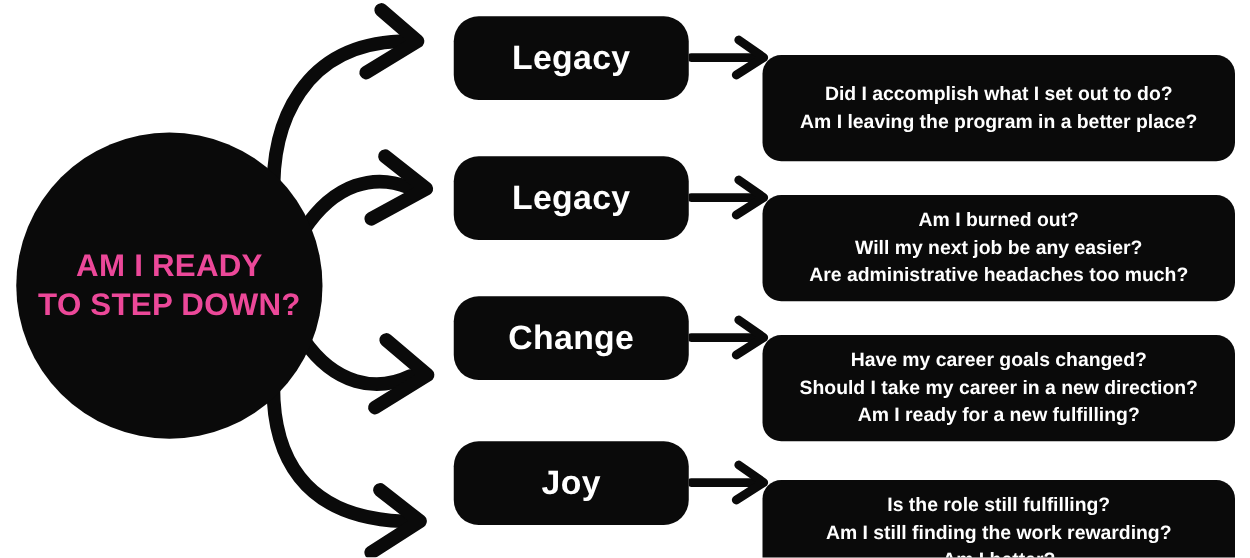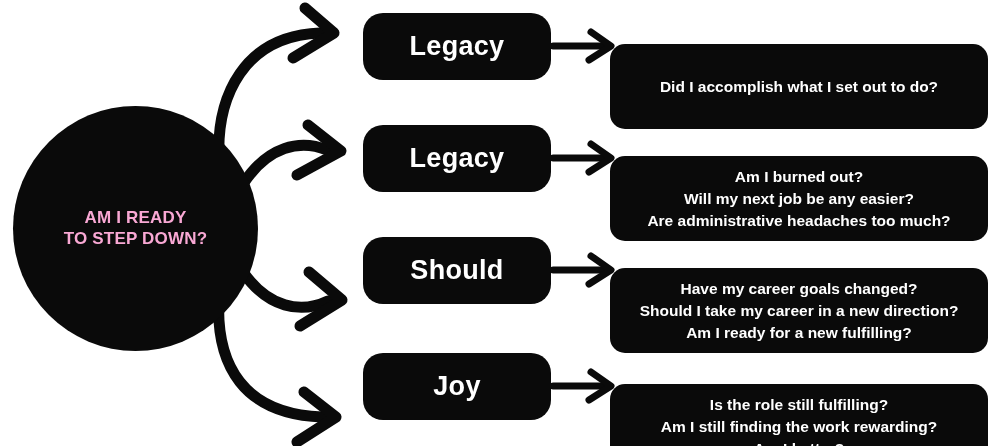--- a/index.html
+++ b/index.html
@@ -22,22 +22,22 @@
     left:13px; top:106px;
     width:245px; height:245px;
     border-radius:50%;
     background:#0a0a0a;
     display:flex;
     align-items:center;
     justify-content:center;
     z-index:3;
   }
   #hub-text {
-    color:#f9a8d4;
-    font-size:17px;
+    color:#ec4899;
+    font-size:25px;
     font-weight:bold;
     line-height:1.22;
     text-align:center;
     letter-spacing:0.2px;
     white-space:pre-line;
   }
 
   
   #arrows {
     position:absolute;
@@ -148,20 +148,21 @@
       <span>Legacy</span>
     </div>
     <svg class="connector" viewBox="0 0 64 60" xmlns="http://www.w3.org/2000/svg">
       <g fill="none" stroke="#0a0a0a" stroke-width="7" stroke-linecap="round" stroke-linejoin="round">
         <line x1="2" y1="38" x2="56" y2="38"></line>
         <path d="M 40 24 L 60 38 L 38 52"></path>
       </g>
     </svg>
     <div class="q-box">
       <span>Did I accomplish what I set out to do?</span>
+      <span>Am I leaving the program in a better place?</span>
     </div>
   </div>
 
   <div class="row row-2">
     <div class="label-box">
       <span>Legacy</span>
     </div>
     <svg class="connector" viewBox="0 0 64 60" xmlns="http://www.w3.org/2000/svg">
       <g fill="none" stroke="#0a0a0a" stroke-width="7" stroke-linecap="round" stroke-linejoin="round">
         <line x1="2" y1="38" x2="56" y2="38"></line>
@@ -170,21 +171,21 @@
     </svg>
     <div class="q-box">
       <span>Am I burned out?</span>
       <span>Will my next job be any easier?</span>
       <span>Are administrative headaches too much?</span>
     </div>
   </div>
 
   <div class="row row-3">
     <div class="label-box">
-      <span>Should</span>
+      <span>Change</span>
     </div>
     <svg class="connector" viewBox="0 0 64 60" xmlns="http://www.w3.org/2000/svg">
       <g fill="none" stroke="#0a0a0a" stroke-width="7" stroke-linecap="round" stroke-linejoin="round">
         <line x1="2" y1="38" x2="56" y2="38"></line>
         <path d="M 40 24 L 60 38 L 38 52"></path>
       </g>
     </svg>
     <div class="q-box">
       <span>Have my career goals changed?</span>
       <span>Should I take my career in a new direction?</span>

